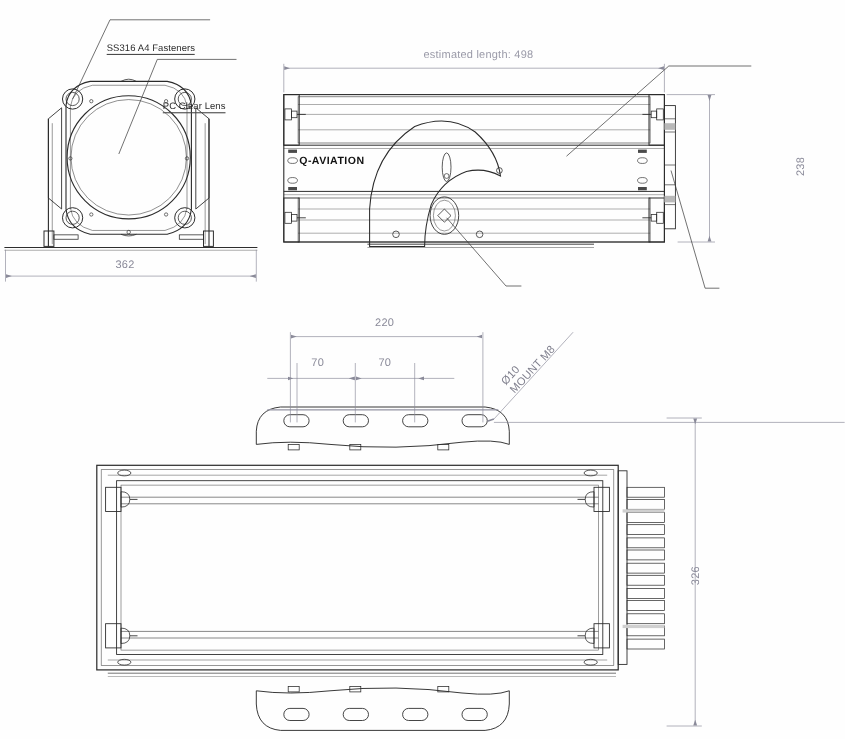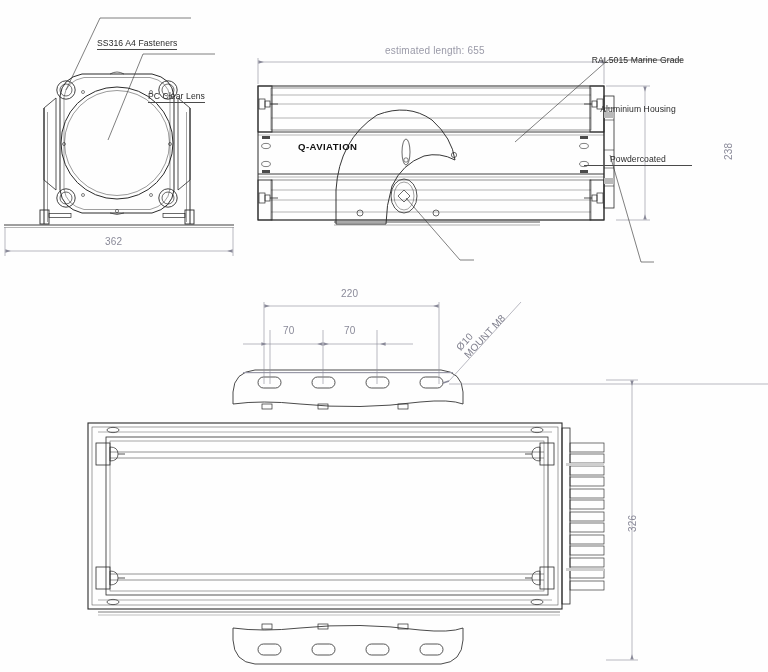--- a/index.html
+++ b/index.html
@@ -372,33 +372,28 @@
   </svg>
 
   <div class="ann" style="left:97px;top:-1px;">
     <span class="ul last">SS316 A4 Fasteners</span>
   </div>
 
   <div class="ann" style="left:148px;top:52px;">
     <span class="ul last">PC Clear Lens</span>
   </div>
 
-  <div class="ann center" style="left:584px;top:16px;width:108px;">
-    <span class="ul">RAL5015 Marine Grade</span>
-    <span class="ul">Aluminium Housing</span>
-    <span class="ul last">Powdercoated</span>
-  </div>
-
-
-
-  <div class="logo" style="left:298px;top:141px;text-align:center;">Q-AVIATION</div>
+
+
+
+  <div class="logo" style="left:272px;top:141px;text-align:center;">Q-AVIATION</div>
 
   <div class="dim" style="left:105px;top:236px;">362</div>
 
-  <div class="dim brandish" style="left:385px;top:45px;">estimated length: 655</div>
+  <div class="dim brandish" style="left:385px;top:45px;">estimated length: 498</div>
 
   <div class="dim rot" style="left:723px;top:160px;">238</div>
 
   <div class="dim" style="left:341px;top:288px;">220</div>
 
   <div class="dim" style="left:283px;top:325px;">70</div>
 
   <div class="dim" style="left:344px;top:325px;">70</div>
 
   <div class="dim rot" style="left:627px;top:532px;">326</div>

